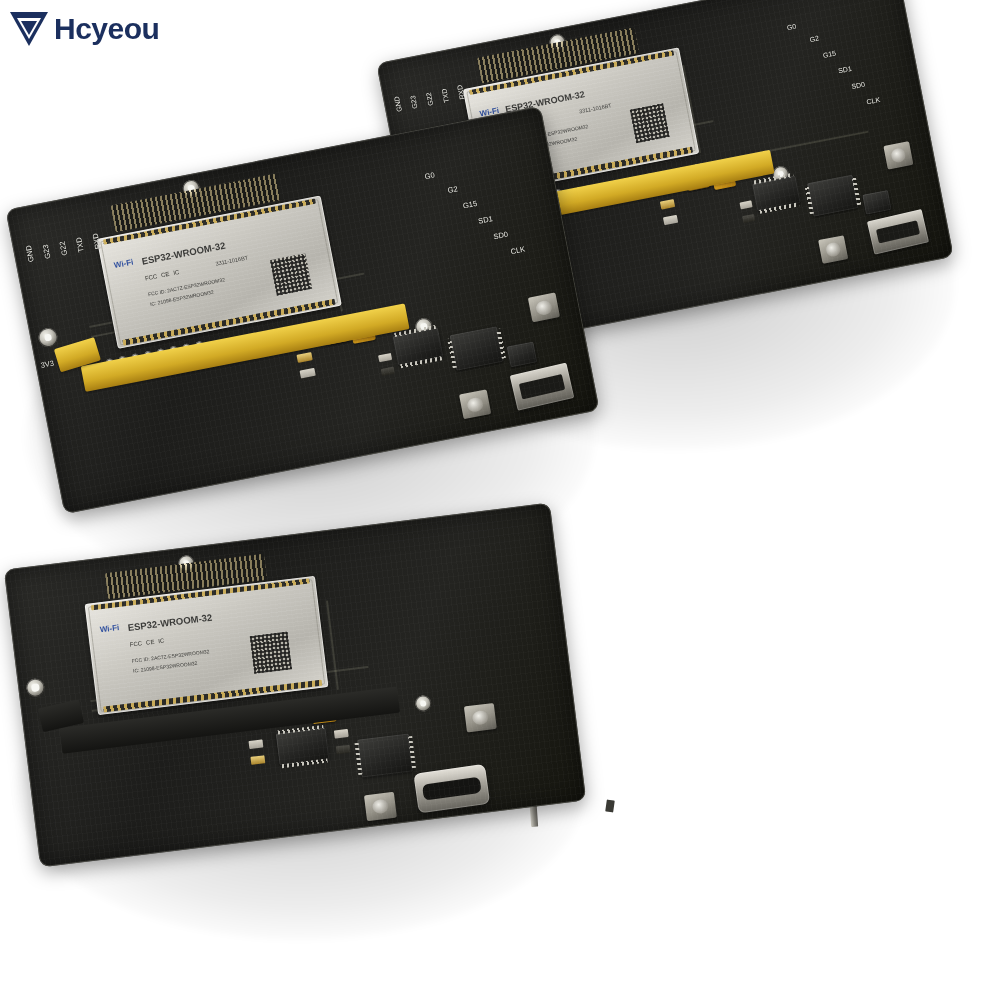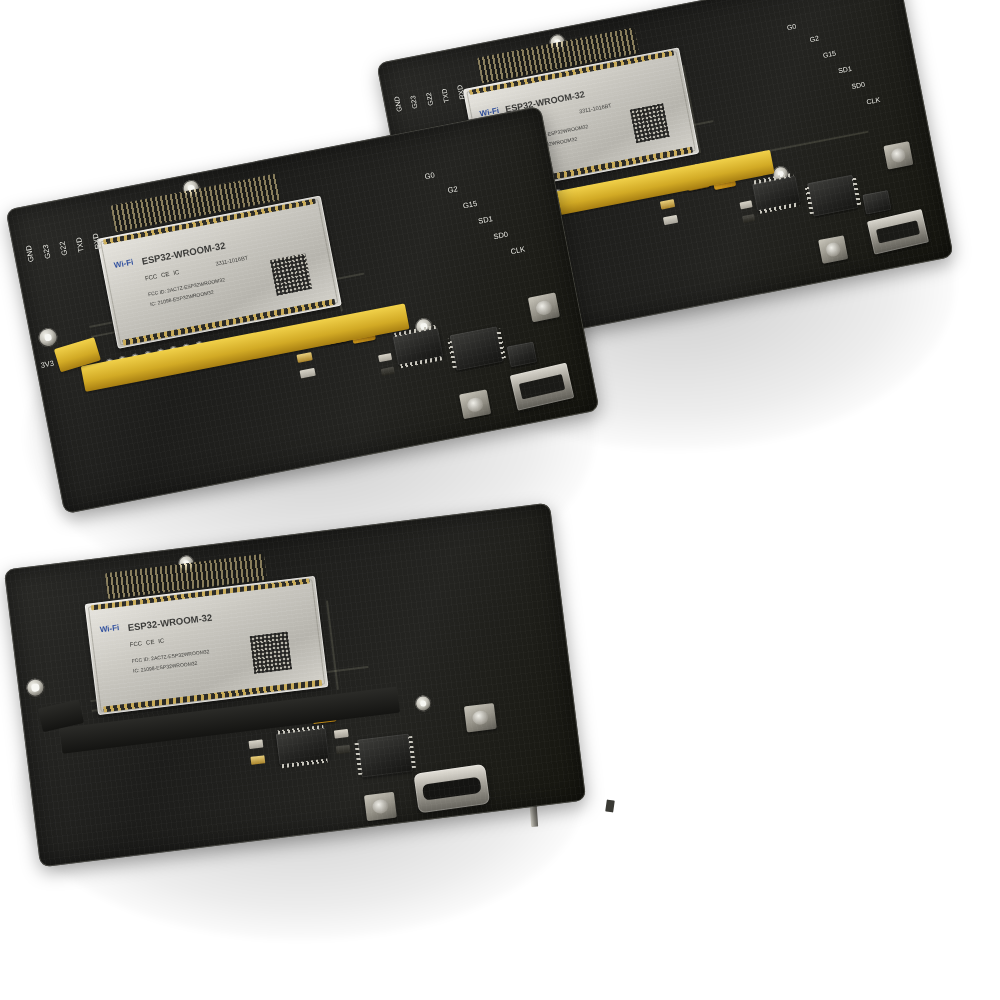--- a/index.html
+++ b/index.html
@@ -283,20 +283,30 @@
     position: absolute;
     background: #3a3a35;
     border-radius: 1px;
   }
 </style>
 </head>
 <body>
 
 <div class="stage">
 
+  <div class="watermark">
+    <div class="mark-logo">
+      <svg width="42" height="42" viewBox="0 0 42 42" aria-hidden="true">
+        <polygon points="2,4 40,4 21,38" fill="#1b2f5e"></polygon>
+        <polygon points="9,10 33,10 21,31" fill="#ffffff"></polygon>
+        <polygon points="13,13 29,13 21,27" fill="#1b2f5e"></polygon>
+      </svg>
+    </div>
+    <div class="mark-text">Hcyeou</div>
+  </div>
 
   <div class="shadow-blob" style="left:395px; top:120px; width:560px; height:330px;"></div>
 
   <div class="board" style="left:400px; top:10px; width:530px; height:300px; transform: rotate(-11deg);">
 
     <div style="position:absolute; left:54px; top:178px; width:310px; height:90px;">
       <div class="pin-leg gold" style="left:0px;  top:0px; width:5px; height:84px;"></div>
       <div class="pin-leg gold" style="left:16px; top:0px; width:5px; height:84px;"></div>
       <div class="pin-leg gold" style="left:32px; top:0px; width:5px; height:84px;"></div>
       <div class="pin-leg gold" style="left:48px; top:0px; width:5px; height:84px;"></div>

